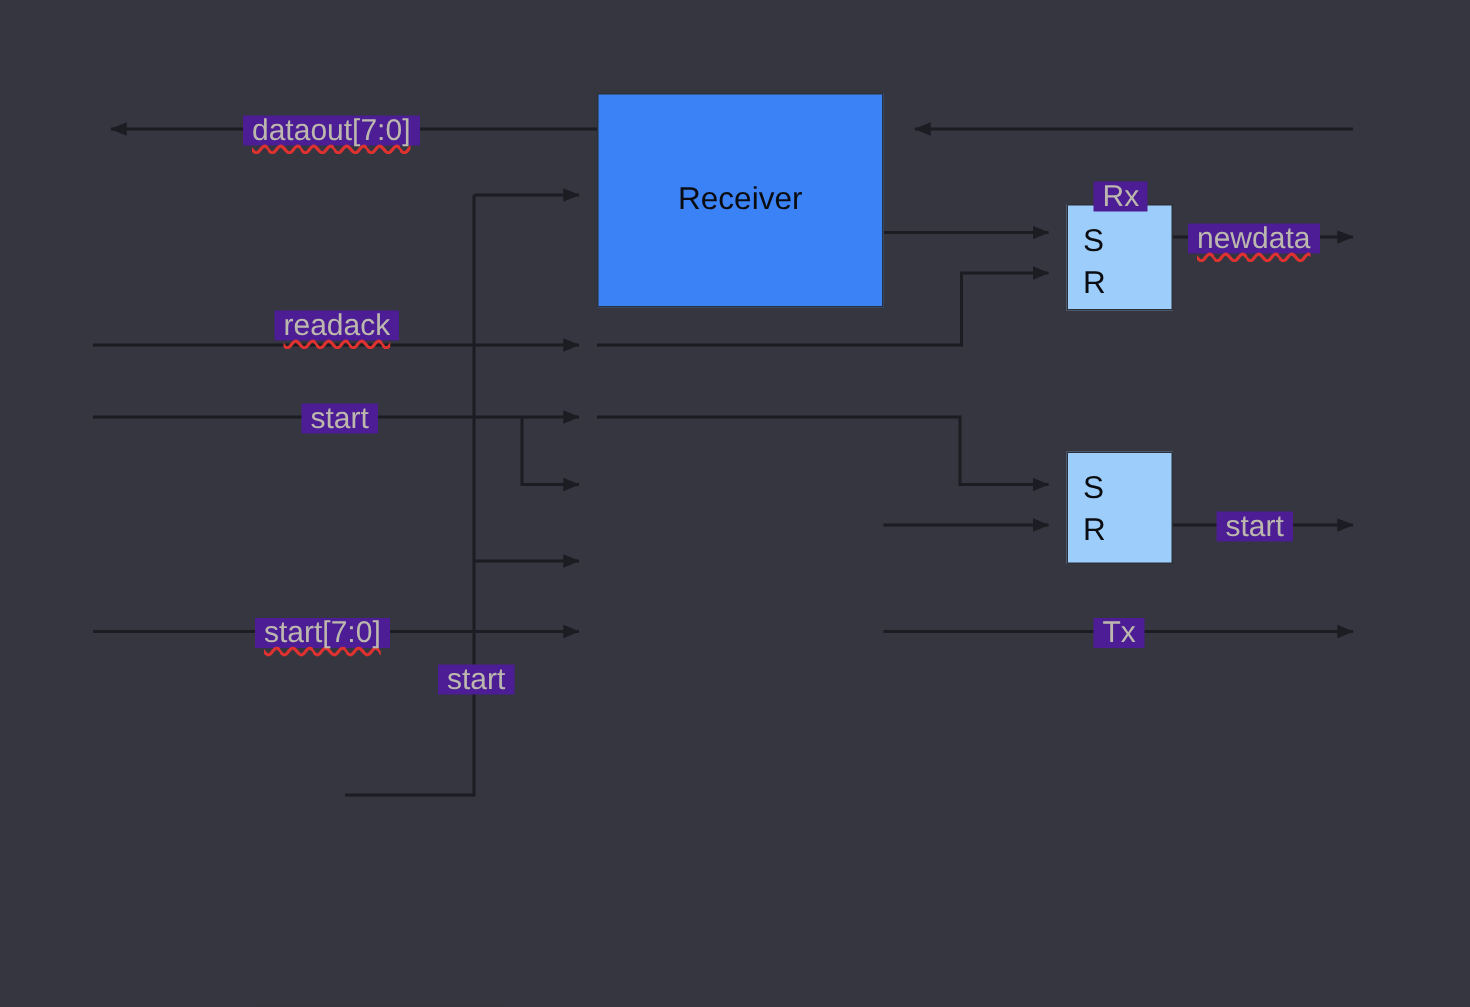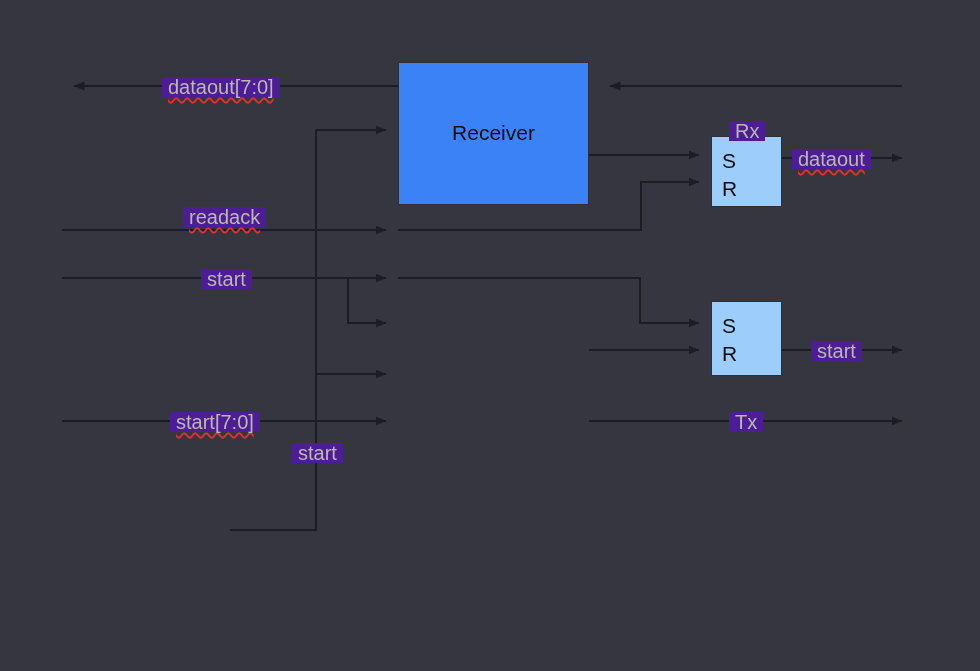--- a/index.html
+++ b/index.html
@@ -126,21 +126,21 @@
 
   <div class="latch" style="left:711px; top:301px; width:71px; height:75px;">
     <span class="pin pin-s">S</span>
     <span class="pin pin-r">R</span>
   </div>
 
   <div class="sig mis" style="left:162px; top:77px;">dataout[7:0]</div>
 
   <div class="sig" style="left:729px; top:77px;margin-top:44px;">Rx</div>
 
-  <div class="sig mis" style="left:792px; top:149px;">dataout</div>
+  <div class="sig mis" style="left:792px; top:149px;">newdata</div>
 
   <div class="sig mis" style="left:183px; top:207px;">readack</div>
 
   <div class="sig" style="left:201px; top:269px;text-align:center;">start</div>
 
   <div class="sig" style="left:811px; top:341px;">start</div>
 
   <div class="sig mis" style="left:170px; top:412px;">start[7:0]</div>
 
   <div class="sig" style="left:729px; top:412px;">Tx</div>

